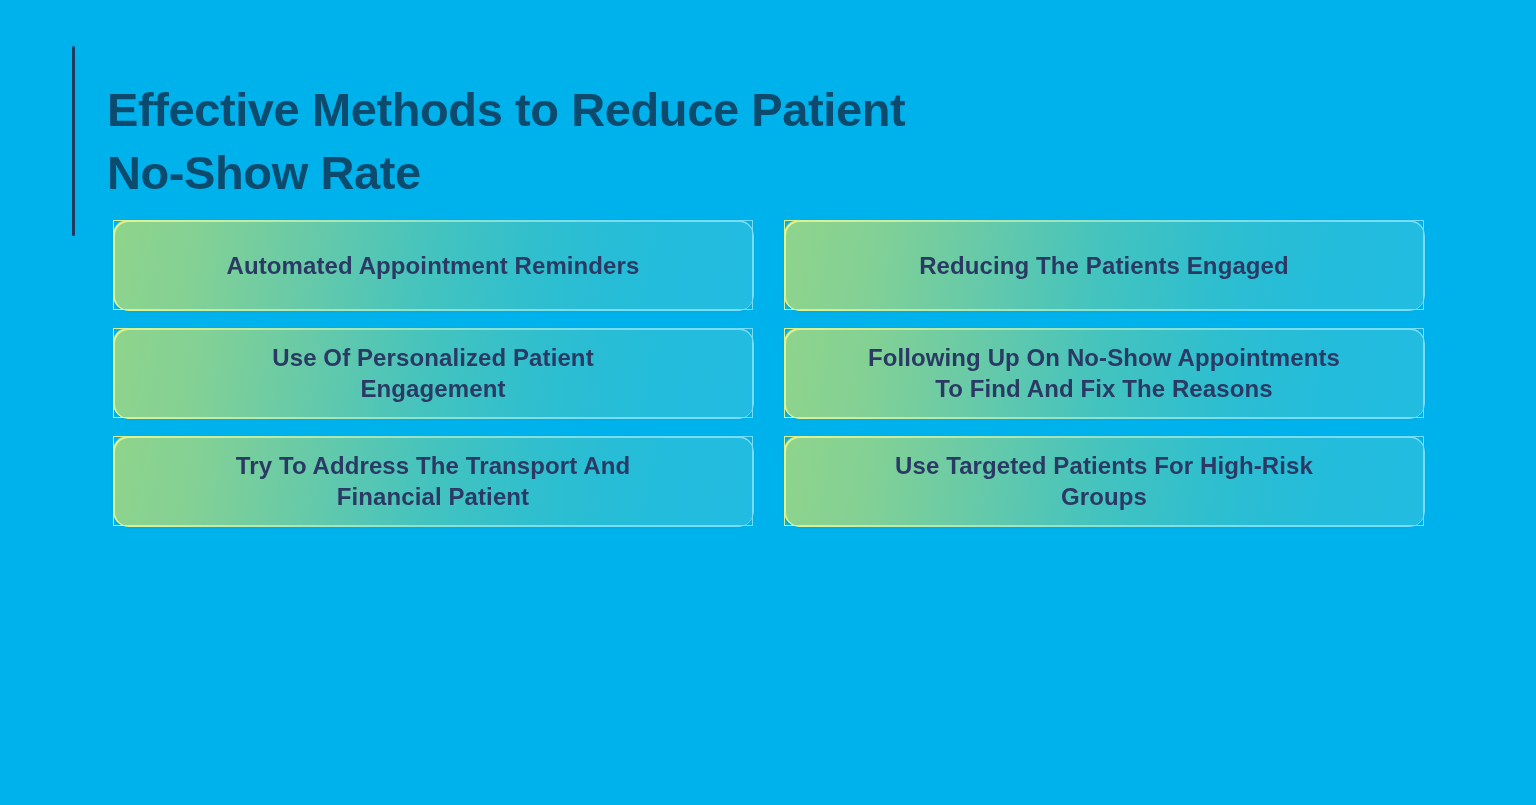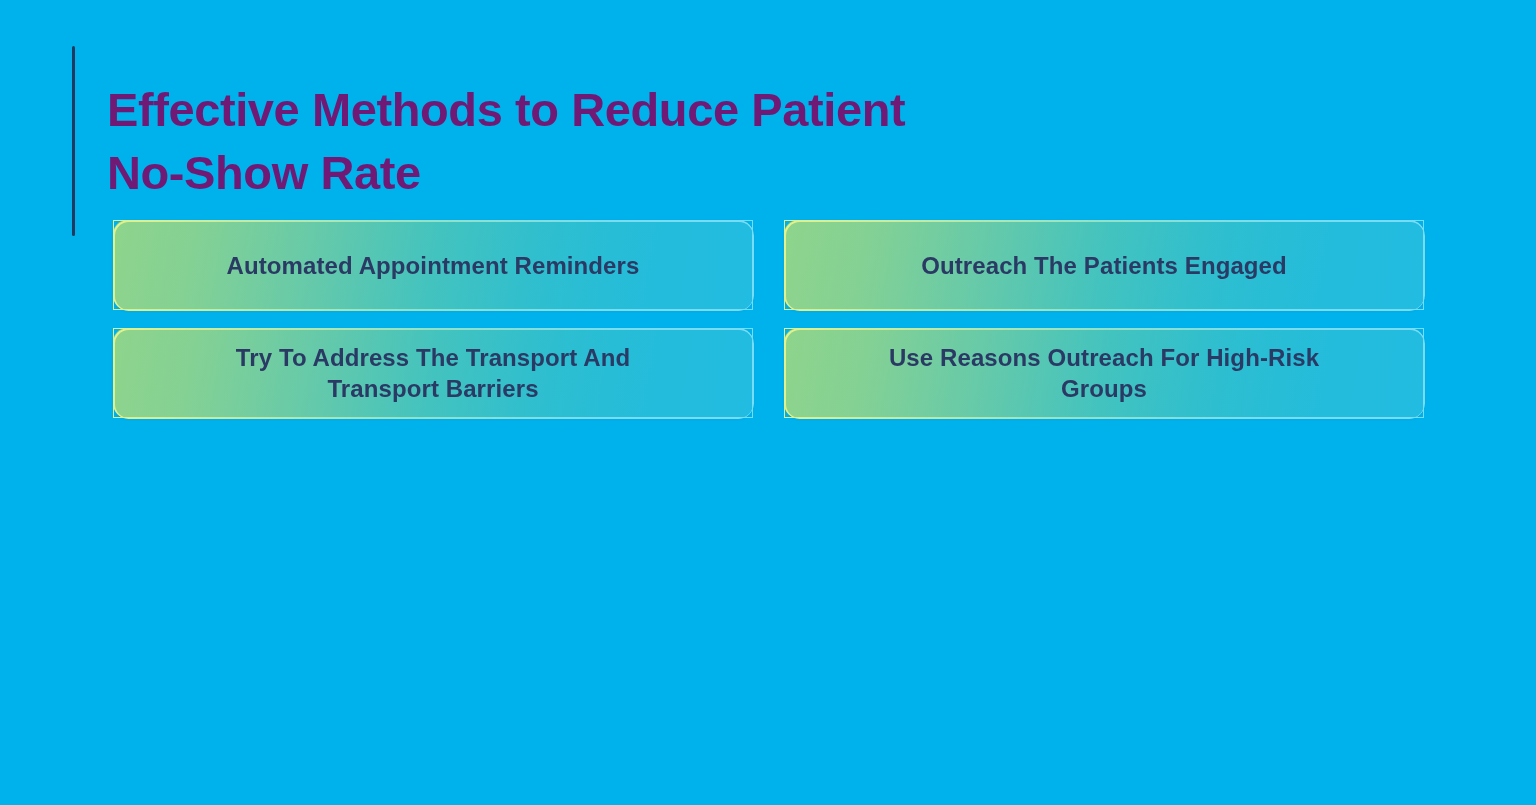--- a/index.html
+++ b/index.html
@@ -34,21 +34,21 @@
   }
   .title-bar {
     width: 3px;
     background: #1e3a5f;
     border-radius: 2px;
     flex: 0 0 3px;
     align-self: stretch;
   }
   .title-text {
     margin-left: 32px;
-    color: #701a75;
+    color: #0c4a6e;
     font-size: 47px;
     font-weight: 700;
     line-height: 63px;
     letter-spacing: -0.4px;
     white-space: pre-line;
     padding-top: 1px;
   }
 
   
   .grid {
@@ -136,31 +136,39 @@
 
   <div class="grid">
 
     <div class="card">
       <span class="card-label">Automated Appointment Reminders</span>
     </div>
 
 
 
     <div class="card">
-      <span class="card-label">Outreach The Patients Engaged</span>
+      <span class="card-label">Reducing The Patients Engaged</span>
     </div>
 
-
-
-
     <div class="card">
-      <span class="card-label">Try To Address The Transport And
-Transport Barriers</span>
+      <span class="card-label">Use Of Personalized Patient
+Engagement</span>
     </div>
 
 
     <div class="card">
-      <span class="card-label">Use Reasons Outreach For High-Risk
+      <span class="card-label">Following Up On No-Show Appointments
+To Find And Fix The Reasons</span>
+    </div>
+
+    <div class="card">
+      <span class="card-label">Try To Address The Transport And
+Financial Patient</span>
+    </div>
+
+
+    <div class="card">
+      <span class="card-label">Use Targeted Patients For High-Risk
 Groups</span>
     </div>
 
   </div>
 </div>
 
 </body></html>

